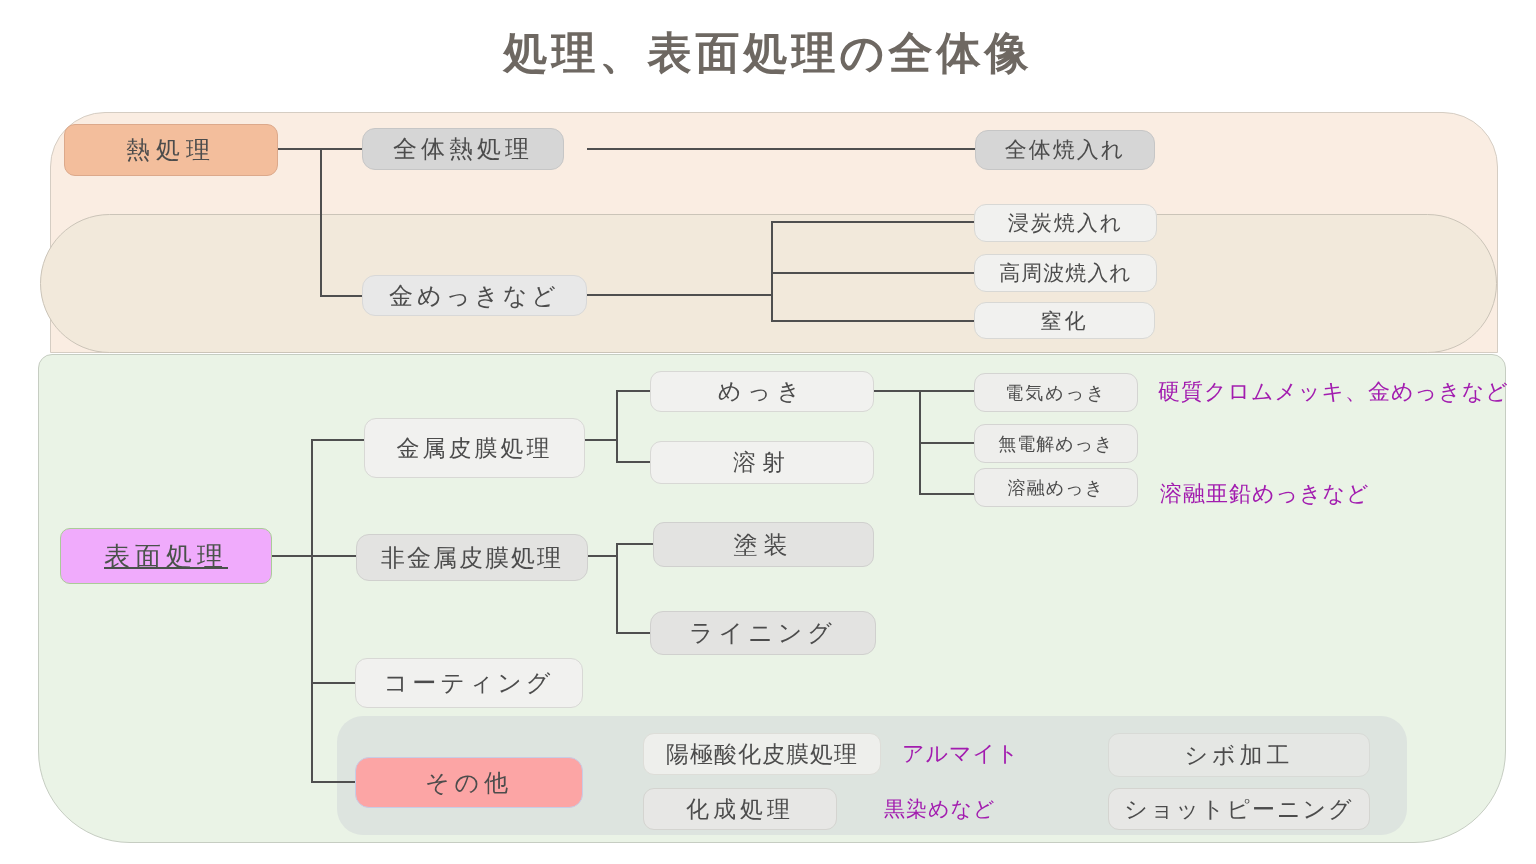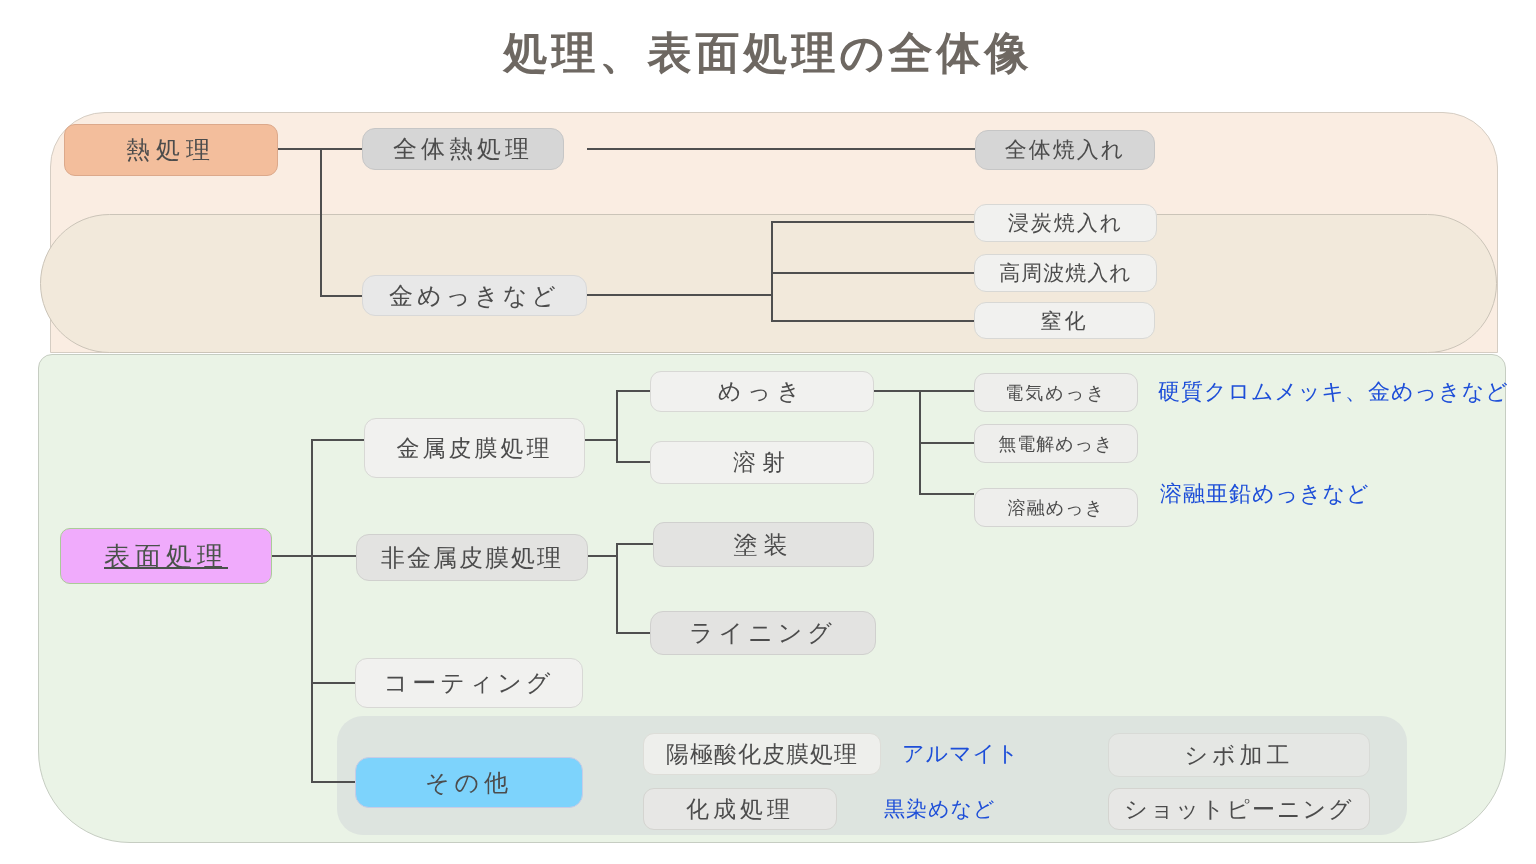--- a/index.html
+++ b/index.html
@@ -30,30 +30,30 @@
           white-space:nowrap; }
   .heat-root    { background:#F3BE9C; border-color:#DCA98B; border-radius:10px; }
   .surface-root { background:#f0abfc; border-color:#AACB98; border-radius:10px; color:#49524A;text-decoration:underline; }
   .gray-md   { background:#D6D6D6; border-color:#C6C6C6; border-radius:13px; }
   .gray-lt   { background:#E8E8E8; border-color:#D8D8D8; border-radius:13px; }
   .gray-mid  { background:#E3E3E1; border-color:#D0D0CE; border-radius:13px; }
   .gray-mid2 { background:#E7E7E5; border-color:#D4D4D0; border-radius:11px; }
   .pale      { background:#F1F1EF; border-color:#D8D8D5; border-radius:12px; }
   .pale2     { background:#EEEFEC; border-color:#DDDDD8; border-radius:11px; }
   .pale-sm   { background:#EEEEEC; border-color:#D4D4D2; border-radius:11px; }
-  .lavender  { background:#7dd3fc; border-color:#C7CCE6; border-radius:14px; }
+  .lavender  { background:#fca5a5; border-color:#C7CCE6; border-radius:14px; }
   .green-gray{ background:#E5E7E4; border-color:#D8DAD6; border-radius:11px; }
 
   .fs26{font-size:26px;} .fs24{font-size:24px;} .fs23{font-size:23px;}
   .fs22{font-size:22px;} .fs21{font-size:21px;} .fs18{font-size:18px;}
   .ls1{letter-spacing:1px;} .ls2{letter-spacing:2px;} .ls3{letter-spacing:3px;}
   .ls4{letter-spacing:4px;} .ls5{letter-spacing:5px;} .ls6{letter-spacing:6px;border-radius:11px;}
 
   .ann { position:absolute; height:40px; display:flex; align-items:center;
-         font-size:22px; color:#1d4ed8; letter-spacing:1px; white-space:nowrap; }
+         font-size:22px; color:#a21caf; letter-spacing:1px; white-space:nowrap; }
   .ann-sm { font-size:21px; }
 </style>
 </head>
 <body>
 
 <div class="canvas">
 
   <div class="title">処理、表面処理の全体像</div>
 
   <div class="panel panel-heat"></div>
@@ -96,21 +96,21 @@
   <div class="node pale fs21 ls2" style="left:974px;top:204px;width:183px;height:38px;">浸炭焼入れ</div>
   <div class="node pale fs21 ls1" style="left:974px;top:254px;width:183px;height:38px;">高周波焼入れ</div>
   <div class="node pale fs21 ls3" style="left:974px;top:302px;width:181px;height:37px;">窒化</div>
 
   <div class="node surface-root fs26 ls5" style="left:60px;top:528px;width:212px;height:56px;">表面処理</div>
   <div class="node pale fs23 ls3" style="left:364px;top:418px;width:221px;height:60px;">金属皮膜処理</div>
   <div class="node pale fs23 ls6" style="left:650px;top:371px;width:224px;height:41px;">めっき</div>
   <div class="node pale fs23 ls6" style="left:650px;top:441px;width:224px;height:43px;">溶射</div>
   <div class="node pale-sm fs18 ls2" style="left:974px;top:373px;width:164px;height:39px;">電気めっき</div>
   <div class="node pale-sm fs18 ls1" style="left:974px;top:424px;width:164px;height:39px;">無電解めっき</div>
-  <div class="node pale-sm fs18 ls1" style="left:974px;top:488px;width:164px;height:39px;">溶融めっき</div>
+  <div class="node pale-sm fs18 ls1" style="left:974px;top:468px;width:164px;height:39px;">溶融めっき</div>
   <div class="node gray-mid fs24 ls2" style="left:356px;top:534px;width:232px;height:47px;">非金属皮膜処理</div>
   <div class="node gray-mid fs24 ls6" style="left:653px;top:522px;width:221px;height:45px;">塗装</div>
   <div class="node gray-mid fs24 ls5" style="left:650px;top:611px;width:226px;height:44px;">ライニング</div>
   <div class="node pale fs24 ls4" style="left:355px;top:658px;width:228px;height:50px;">コーティング</div>
   <div class="node lavender fs24 ls5" style="left:355px;top:757px;width:228px;height:51px;">その他</div>
   <div class="node pale2 fs23 ls1" style="left:643px;top:733px;width:238px;height:42px;">陽極酸化皮膜処理</div>
   <div class="node gray-mid2 fs23 ls4" style="left:643px;top:788px;width:194px;height:42px;">化成処理</div>
   <div class="node green-gray fs23 ls4" style="left:1108px;top:733px;width:262px;height:44px;">シボ加工</div>
   <div class="node gray-mid2 fs23 ls2" style="left:1108px;top:788px;width:262px;height:42px;">ショットピーニング</div>
 

